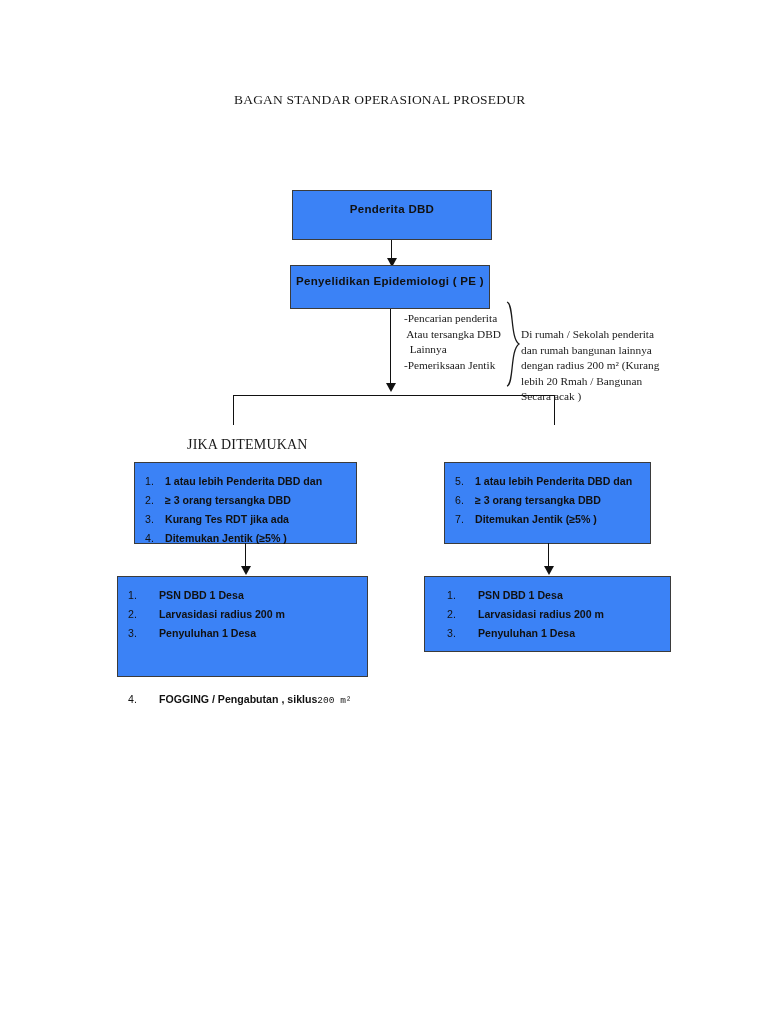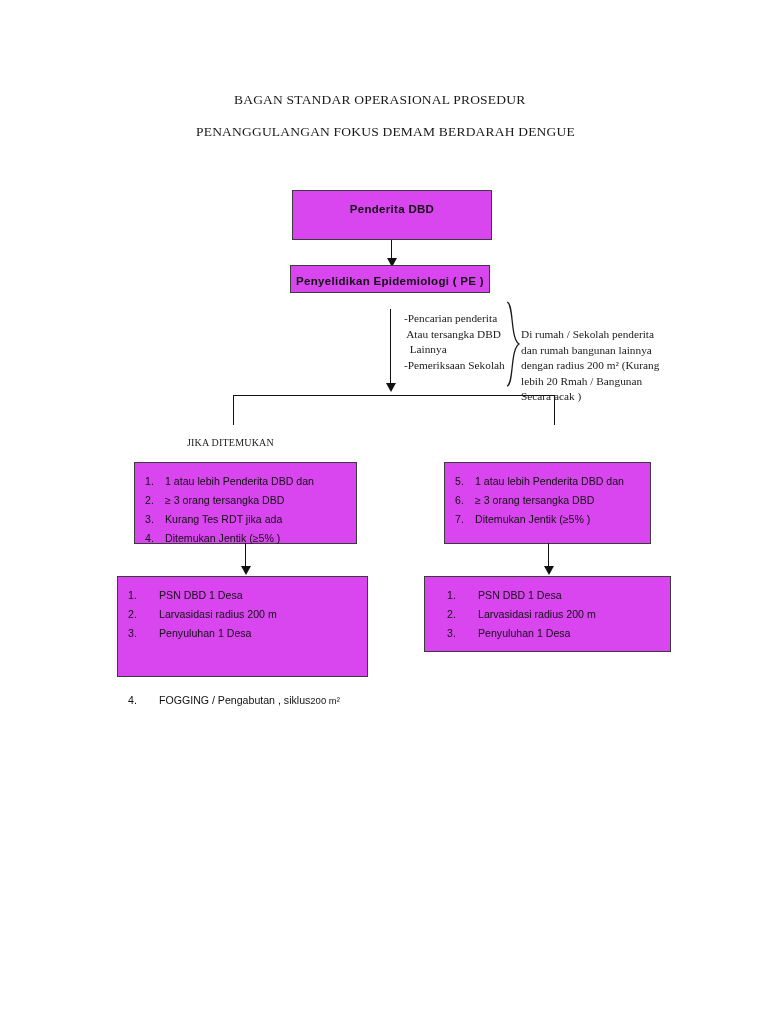--- a/index.html
+++ b/index.html
@@ -32,40 +32,40 @@
     white-space: nowrap;
     color: #1a1a1a;
   }
   #title-1 { left: 234px; top: 92px; }
   #title-2 { left: 196px; top: 124px; }
 
   
   .box {
     position: absolute;
     border: 1.6px solid #3b3b3b;
-    background: #d946ef;
+    background: #3b82f6;
     box-sizing: border-box;
   }
   .box-center-label {
     position: absolute;
     left: 0; right: 0;
     text-align: center;
     font-family: "Liberation Sans", sans-serif;
     font-weight: bold;
     font-size: 11.5px;
     letter-spacing: 0.3px;
     color: #111111;
   }
 
   
   #box-penderita { left: 292px; top: 190px; width: 200px; height: 50px; }
   #box-penderita .box-center-label { top: 12px; }
 
   
-  #box-pe { left: 290px; top: 265px; width: 200px; height: 28px; }
+  #box-pe { left: 290px; top: 265px; width: 200px; height: 44px; }
   #box-pe .box-center-label { top: 9px; }
 
   
   .vline {
     position: absolute;
     width: 0;
     border-left: 1.7px solid #111111;
   }
   .hline {
     position: absolute;
@@ -93,21 +93,21 @@
   #conn-3-line { left: 245px; top: 543px; height: 27px; }
   #conn-3-head { left: 240.5px; top: 566px; }
 
   #conn-4-line { left: 548px; top: 543px; height: 27px; }
   #conn-4-head { left: 543.5px; top: 566px; }
 
   
   .branch-label {
     position: absolute;
     font-family: "Liberation Serif", serif;
-    font-size: 10px;
+    font-size: 14px;
     letter-spacing: 0.2px;
     white-space: nowrap;
     color: #1a1a1a;
   }
   #branch-label-left  { left: 187px; top: 437px; }
   #branch-label-right { left: 476px; top: 462px; }
 
   
   #box-criteria-left  { left: 134px; top: 462px; width: 223px; height: 82px; }
   #box-criteria-right { left: 444px; top: 462px; width: 207px; height: 82px; }
@@ -129,32 +129,32 @@
     font-size: 10.6px;
     font-weight: 500;
     color: #111111;
     line-height: 19px;
     white-space: nowrap;
   }
   .li-num {
     width: 20px;
     flex: 0 0 20px;
   }
-  .li-text { flex: 0 1 auto; }
+  .li-text { flex: 0 1 auto; font-weight: bold; }
   .li-cont {
     padding-left: 26px;
     font-family: "Liberation Sans", sans-serif;
     font-size: 10.6px;
     font-weight: 500;
     color: #111111;
     line-height: 19px;
     white-space: nowrap;
   }
   .sup-serif {
-    font-family: Liberation Sans, sans-serif;
+    font-family: Liberation Mono, monospace;
     font-size: 9.5px;
     margin-top: 48px;
   }
   
   #box-action-left .li-num,
   #box-action-right .li-num { width: 31px; flex: 0 0 31px; }
   #box-action-right .list { padding-left: 22px; }
 
   
   .annot {
@@ -175,40 +175,39 @@
     width: 18px;
     height: 88px;
   }
 </style>
 </head>
 <body>
 
 <div class="canvas">
 
   <div class="title-line" id="title-1">BAGAN STANDAR OPERASIONAL PROSEDUR</div>
-  <div class="title-line" id="title-2">PENANGGULANGAN FOKUS DEMAM BERDARAH DENGUE</div>
 
   <div class="box" id="box-penderita">
     <div class="box-center-label">Penderita DBD</div>
   </div>
 
   <div class="vline" id="conn-1-line"></div>
   <div class="arrowhead" id="conn-1-head"></div>
 
   <div class="box" id="box-pe">
     <div class="box-center-label">Penyelidikan Epidemiologi ( PE )</div>
   </div>
 
   <div class="vline" id="conn-2-line"></div>
   <div class="arrowhead" id="conn-2-head"></div>
 
   <div class="annot" id="annot-left">-Pencarian penderita
  Atau tersangka DBD
   Lainnya
--Pemeriksaan Sekolah</div>
+-Pemeriksaan Jentik</div>
 
   <svg id="annot-brace" viewBox="0 0 18 88">
     <path d="M3 2 C10 4, 6 38, 15 44 C6 50, 10 84, 3 86" fill="none" stroke="#1a1a1a" stroke-width="1.3"></path>
   </svg>
 
   <div class="annot" id="annot-right">Di rumah / Sekolah penderita
 dan rumah bangunan lainnya
 dengan radius 200 m² (Kurang
 lebih 20 Rmah / Bangunan
 Secara acak )</div>

